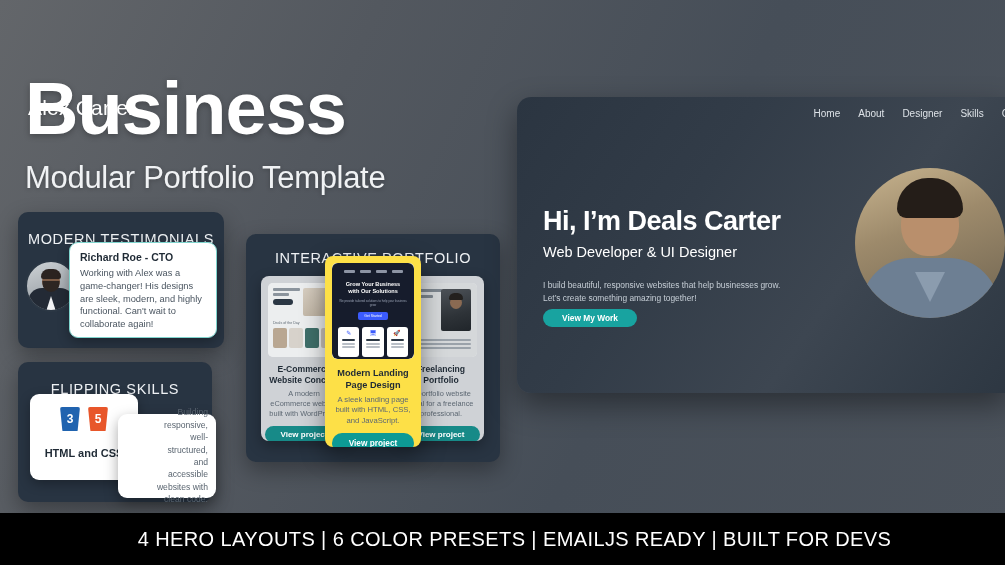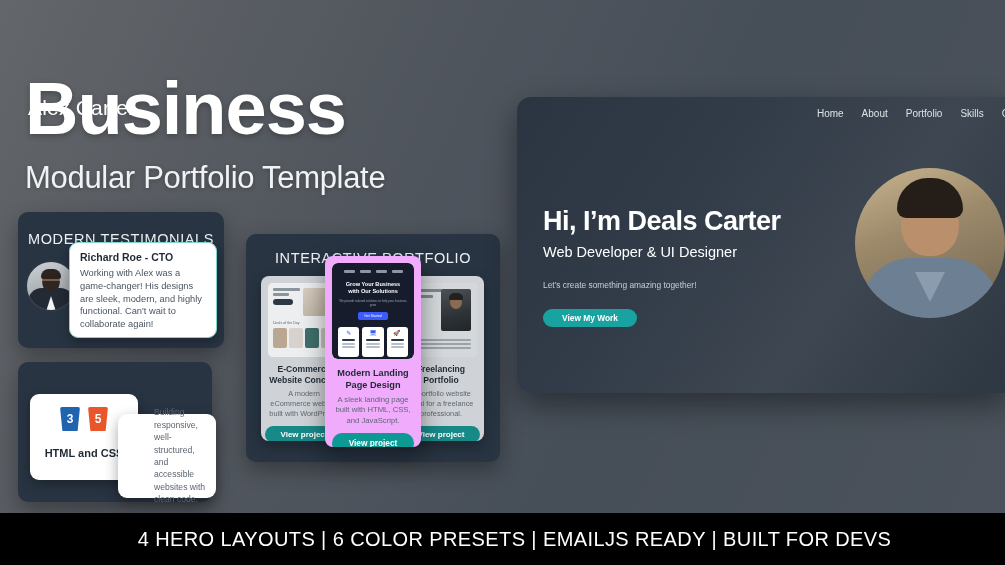--- a/index.html
+++ b/index.html
@@ -82,21 +82,21 @@
   .shield.css { background:#2063af; }
   .shield.html { background:#e8562a; }
   #skill-front-label {
     text-align:center; font-size:11px; font-weight:700; color:#1f2a35; margin-top:16px;
   }
   #skill-back {
     position:absolute; left:100px; top:52px; width:98px; height:84px;
     background:#fff; border-radius:9px; box-shadow:0 5px 14px rgba(0,0,0,.35);
     display:flex; align-items:center; justify-content:center; padding:6px 8px;
   }
-  #skill-back-text { font-size:8.6px; line-height:1.45; color:#5a6570; text-align:left;margin-left:28px; }
+  #skill-back-text { font-size:8.6px; line-height:1.45; color:#5a6570; text-align:right;margin-left:28px; }
 
   
   #portfolio { left:246px; top:234px; width:254px; height:228px; }
   #portfolio .panel-title { padding-top:16px; }
   .pcard {
     position:absolute; background:#cfd2d6; border-radius:8px;
     box-shadow:0 5px 14px rgba(0,0,0,.3); overflow:hidden;
   }
   .pcard .thumb { margin:7px 7px 0 7px; border-radius:5px; overflow:hidden; background:#e7e9eb; }
   .pcard .ptitle {
@@ -107,21 +107,21 @@
     font-size:7.4px; color:#5d6873; text-align:center; margin-top:4px;
     padding:0 7px; line-height:1.35;
   }
   .pcard .pbtn {
     margin:7px auto 0; background:#178a88; color:#fff; font-size:8px; font-weight:700;
     border-radius:11px; padding:4px 0; width:78px; text-align:center;
   }
   #pcard-left   { left:15px; top:42px; width:86px; height:165px; }
   #pcard-right  { left:152px; top:42px; width:86px; height:165px; }
   #pcard-center {
-    left:79px; top:22px; width:96px; height:191px; background:#f0abfc; z-index:5;
+    left:79px; top:22px; width:96px; height:191px; background:#fde047; z-index:5;
     box-shadow:0 9px 24px rgba(0,0,0,.42);
   }
   #pcard-center .ptitle { font-size:9.2px; margin-top:9px; }
   #pcard-center .pdesc { font-size:7.7px; }
   #pcard-center .pbtn { background:#0d9a95; width:82px; font-size:8.3px; padding:5px 0; }
 
   
   .mock-ecom { height:74px; background:#eceeef; position:relative; padding:5px; }
   .mock-ecom .hero-strip { display:flex; height:28px; gap:3px; }
   .mock-ecom .hero-txt { flex:1; }
@@ -239,20 +239,21 @@
     <div class="hair"></div>
     <div class="beard"></div>
   </div>
   <div id="testi-card">
     <div id="testi-name">Richard Roe - CTO</div>
     <div id="testi-text">Working with Alex was a game-changer! His designs are sleek, modern, and highly functional. Can't wait to collaborate again!</div>
   </div>
 </div>
 
 <div class="panel" id="skills">
+  <div class="panel-title">FLIPPING SKILLS</div>
   <div id="skill-front">
     <div class="logo-row">
       <div class="shield css">3</div>
       <div class="shield html">5</div>
     </div>
     <div id="skill-front-label">HTML and CSS</div>
   </div>
   <div id="skill-back">
     <div id="skill-back-text">Building responsive, well-structured, and accessible websites with clean code.</div>
   </div>
@@ -348,32 +349,33 @@
     <div class="pdesc">A sleek landing page built with HTML, CSS, and JavaScript.</div>
     <div class="pbtn">View project</div>
   </div>
 </div>
 
 <div id="hero"></div>
 <div id="hero-brand">Alex Carter</div>
 <div id="hero-nav">
   <span>Home</span>
   <span>About</span>
-  <span>Portfolio</span>
+  <span>Designer</span>
   <span>Skills</span>
   <span>C</span>
 </div>
 <div id="hero-photo">
   <div class="hp-body"></div>
   <div class="hp-collar"></div>
   <div class="hp-face"></div>
   <div class="hp-hair"></div>
 </div>
 <div id="hero-title">Hi, I’m Deals Carter</div>
 <div id="hero-sub">Web Developer &amp; UI Designer</div>
 <div id="hero-desc">
+  <div>I build beautiful, responsive websites that help businesses grow.</div>
   <div>Let’s create something amazing together!</div>
 </div>
 <div id="hero-btn">View My Work</div>
 
 <div id="bottombar">
   <div id="bottombar-text">4 HERO LAYOUTS | 6 COLOR PRESETS | EMAILJS READY | BUILT FOR DEVS</div>
 </div>
 
 </body></html>

